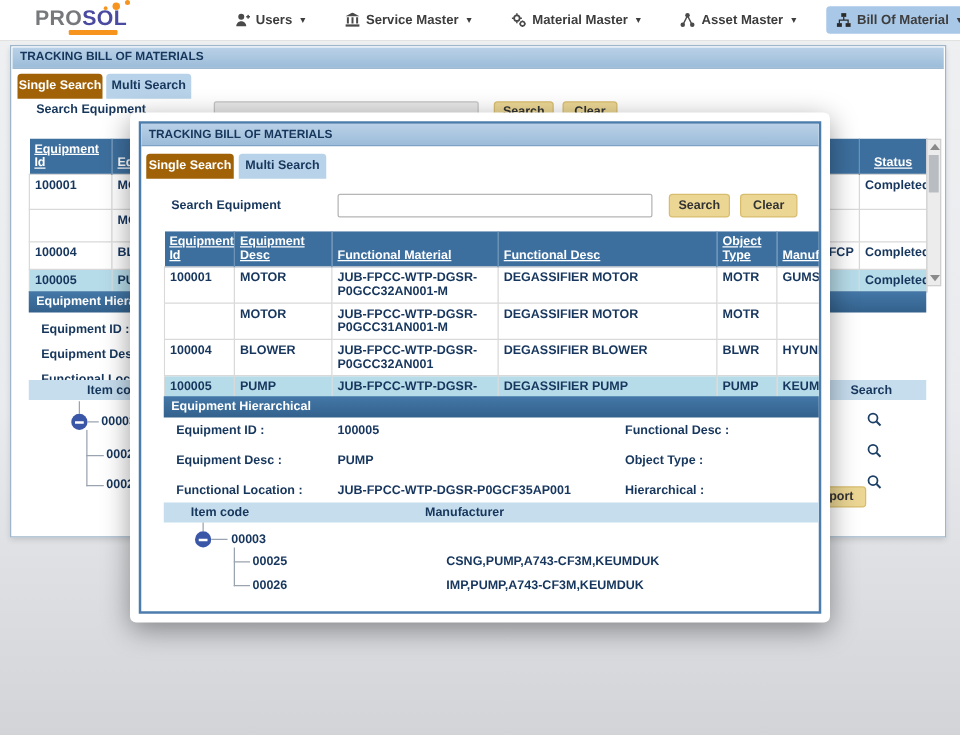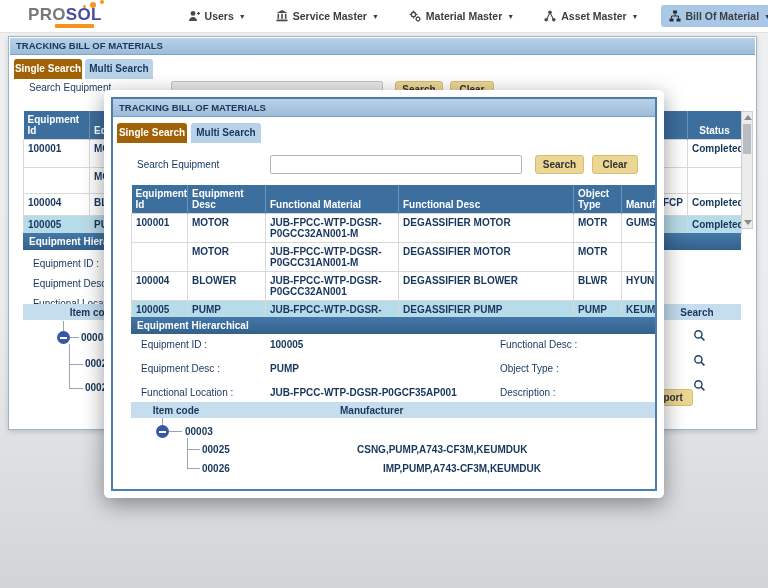--- a/index.html
+++ b/index.html
@@ -30,30 +30,30 @@
 
   
   .title-bar { background:linear-gradient(#bad1e7,#9cbcd9); border-bottom:1px solid #7fa3c4;
                font-size:9.5px; font-weight:700; color:#16365c; padding-left:6px; }
   .tab { position:absolute; height:20px; font-size:10px; font-weight:700; line-height:20px;
          text-align:center; border-radius:3px 3px 0 0; cursor:pointer; }
   .tab.on  { background:#a16207; color:#fff; }
   .tab.off { background:#b7d2e9; color:#16365c; }
   .btn { position:absolute; background:#ebd694; border:1px solid #d8bd6f; border-radius:3px;
          font-size:10px; font-weight:700; color:#333; text-align:center; cursor:pointer; }
-  .lbl { font-size:10px; font-weight:400; color:#16365c; white-space:nowrap; }
+  .lbl { font-size:10px; font-weight:700; color:#16365c; white-space:nowrap; }
   .val { font-size:10px; font-weight:700; color:#17365d; white-space:nowrap; }
   .sec-bar { background:linear-gradient(#4478a8,#33618c); color:#fff; font-size:10px;
              font-weight:700; padding-left:6px; }
   .item-bar { background:#c6ddee; display:flex; align-items:center; font-size:10px;
               font-weight:700; color:#16365c; }
   .tbl { display:table; table-layout:fixed; border-collapse:collapse; }
   .tr { display:table-row; }
   .td, .th { display:table-cell; padding:3px 4px; font-size:10px; font-weight:700; vertical-align:top; }
-  .th { background:#3d6f9e; color:#fff; border-right:1px solid #6b94b8; vertical-align:bottom; padding-bottom:3px; }
+  .th { background:#3d6f9e; color:#fff; border-right:1px solid #6b94b8; vertical-align:bottom; padding-bottom:3px;text-decoration:underline; }
   .td { color:#17365d; border:1px solid #d9d9d9; background:#fff; }
   .tr.sel .td { background:#b7dce9; }
   .tline { position:absolute; background:#9aa4b0; }
   .minus-ic { position:absolute; width:13px; height:13px; border-radius:50%; background:#3a57a7; cursor:pointer; }
   .minus-ic i { position:absolute; left:3px; top:6px; width:7px; height:1.6px; background:#fff; display:block; }
   .code { position:absolute; font-size:10px; font-weight:700; color:#17365d; }
   .desc { position:absolute; font-size:10px; font-weight:700; color:#17365d; white-space:nowrap; }
   .mag  { position:absolute; width:13px; height:13px; cursor:pointer; }
 
   
@@ -356,36 +356,36 @@
     </div>
     <div class="m-row" id="m-dr2">
       <span class="lbl l1">Equipment Desc :</span>
       <span class="val v1">PUMP</span>
       <span class="lbl l2">Object Type :</span>
       <span class="val v2"></span>
     </div>
     <div class="m-row" id="m-dr3">
       <span class="lbl l1">Functional Location :</span>
       <span class="val v1">JUB-FPCC-WTP-DGSR-P0GCF35AP001</span>
-      <span class="lbl l2">Description :</span>
+      <span class="lbl l2">Hierarchical :</span>
       <span class="val v2"></span>
     </div>
 
     <div id="m-item-bar" class="item-bar">
       <span class="cc">Item code</span>
       <span class="cd">Manufacturer</span>
     </div>
 
     <span class="tline" style="left:49px;top:319px;width:1px;height:7px;"></span>
     <div class="minus-ic" style="left:43px;top:326px;">
         <i></i>
       </div>
     <span class="tline" style="left:56px;top:332px;width:13px;height:1px;"></span>
     <span class="code" style="left:72px;top:327px;">00003</span>
     <span class="tline" style="left:74px;top:339px;width:1px;height:31px;"></span>
     <span class="tline" style="left:74px;top:350px;width:13px;height:1px;"></span>
     <span class="tline" style="left:74px;top:369px;width:13px;height:1px;"></span>
     <span class="code" style="left:89px;top:345px;">00025</span>
     <span class="desc" style="left:244px;top:345px;">CSNG,PUMP,A743-CF3M,KEUMDUK</span>
     <span class="code" style="left:89px;top:364px;">00026</span>
-    <span class="desc" style="left:244px;top:364px;margin-left:26px;">IMP,PUMP,A743-CF3M,KEUMDUK</span>
+    <span class="desc" style="left:244px;top:364px;">IMP,PUMP,A743-CF3M,KEUMDUK</span>
   </div>
 </div>
 
 </body></html>

